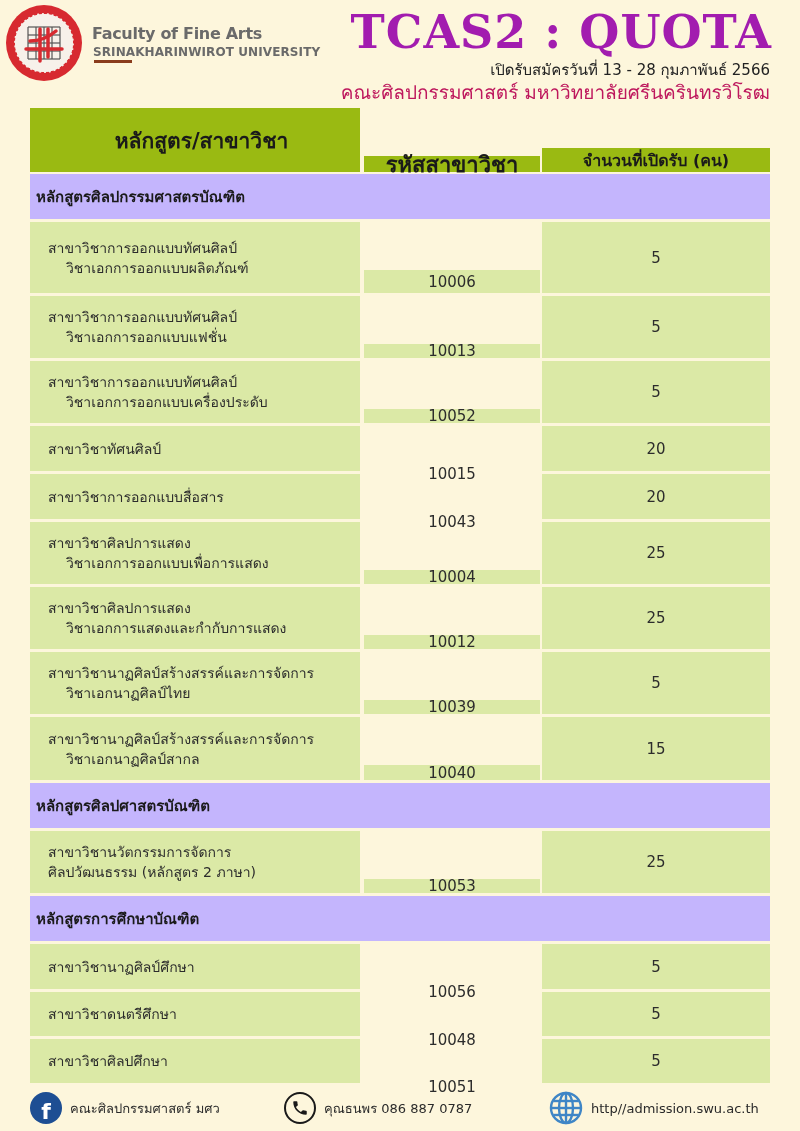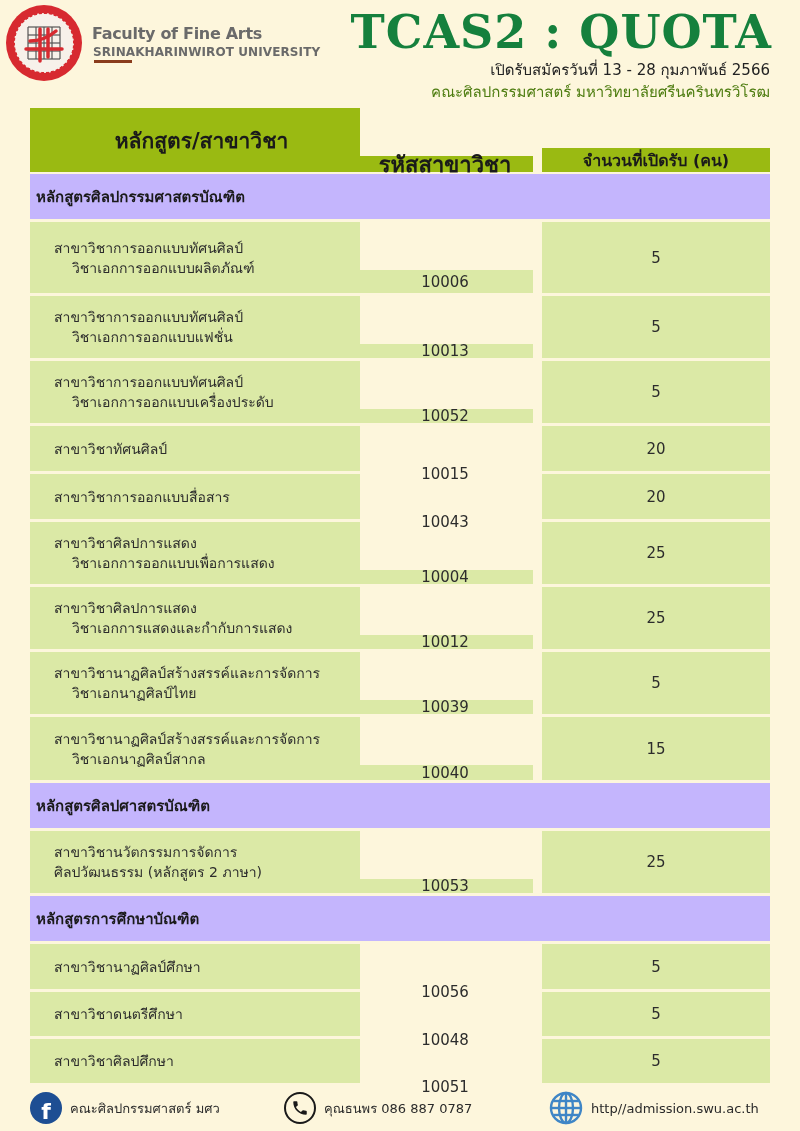--- a/index.html
+++ b/index.html
@@ -31,40 +31,40 @@
   .brand-sub {
     left: 93px; top: 45px; font-size: 12px; font-weight: bold; color: #6a6a6a; letter-spacing: 0.1px;
   }
   .brand-bar {
     left: 94px; top: 60px; width: 38px; height: 3px; background: #8a3c1c;
   }
 
   
   .title {
     right: 28px; top: 6px; font-family: "DejaVu Serif", serif;
-    font-weight: bold; font-size: 46px; color: #15803d; letter-spacing: 1px;
+    font-weight: bold; font-size: 46px; color: #a21caf; letter-spacing: 1px;
     line-height: 52px;
   }
   .subtitle-1 {
     right: 30px; top: 61px; font-size: 15px; color: #222; line-height: 18px;
   }
   .subtitle-2 {
-    right: 30px; top: 83px; font-size: 15px; color: #4d7c0f; line-height: 18px;
+    right: 30px; top: 83px; font-size: 19px; color: #be185d; line-height: 18px;
   }
 
   
   .tbl { left: 30px; top: 108px; width: 740px; }
   .row { position: absolute; left: 0; width: 740px; }
   .cell {
     position: absolute; top: 0; bottom: 0;
     display: flex; align-items: center;
     background: #dbe9a6;
   }
-  .c1 { left: 0; width: 330px; padding-left: 24px; }
-  .c2 { left: 327px; width: 176px; justify-content: center; margin-top: 48px; }
+  .c1 { left: 0; width: 330px; padding-left: 18px; }
+  .c2 { left: 334px; width: 176px; justify-content: center; margin-top: 48px; }
   .c3 { left: 512px; width: 228px; justify-content: center; }
   .hdr .cell { background: #9aba12; color: #1a1a1a; font-weight: bold; }
   .hdr .c1 { justify-content: center; padding-left: 13px; font-size: 21px; }
   .hdr .c2 { font-size: 22px; }
   .hdr .c3 { font-size: 16px; margin-top: 40px; }
   .sec {
     background: #c4b5fd; display: flex; align-items: center;
     padding-left: 6px; font-weight: bold; font-size: 15px; color: #1a1a1a;
   }
   .prog { display: flex; flex-direction: column; font-size: 14px; line-height: 20px; color: #2c2c2c; }

